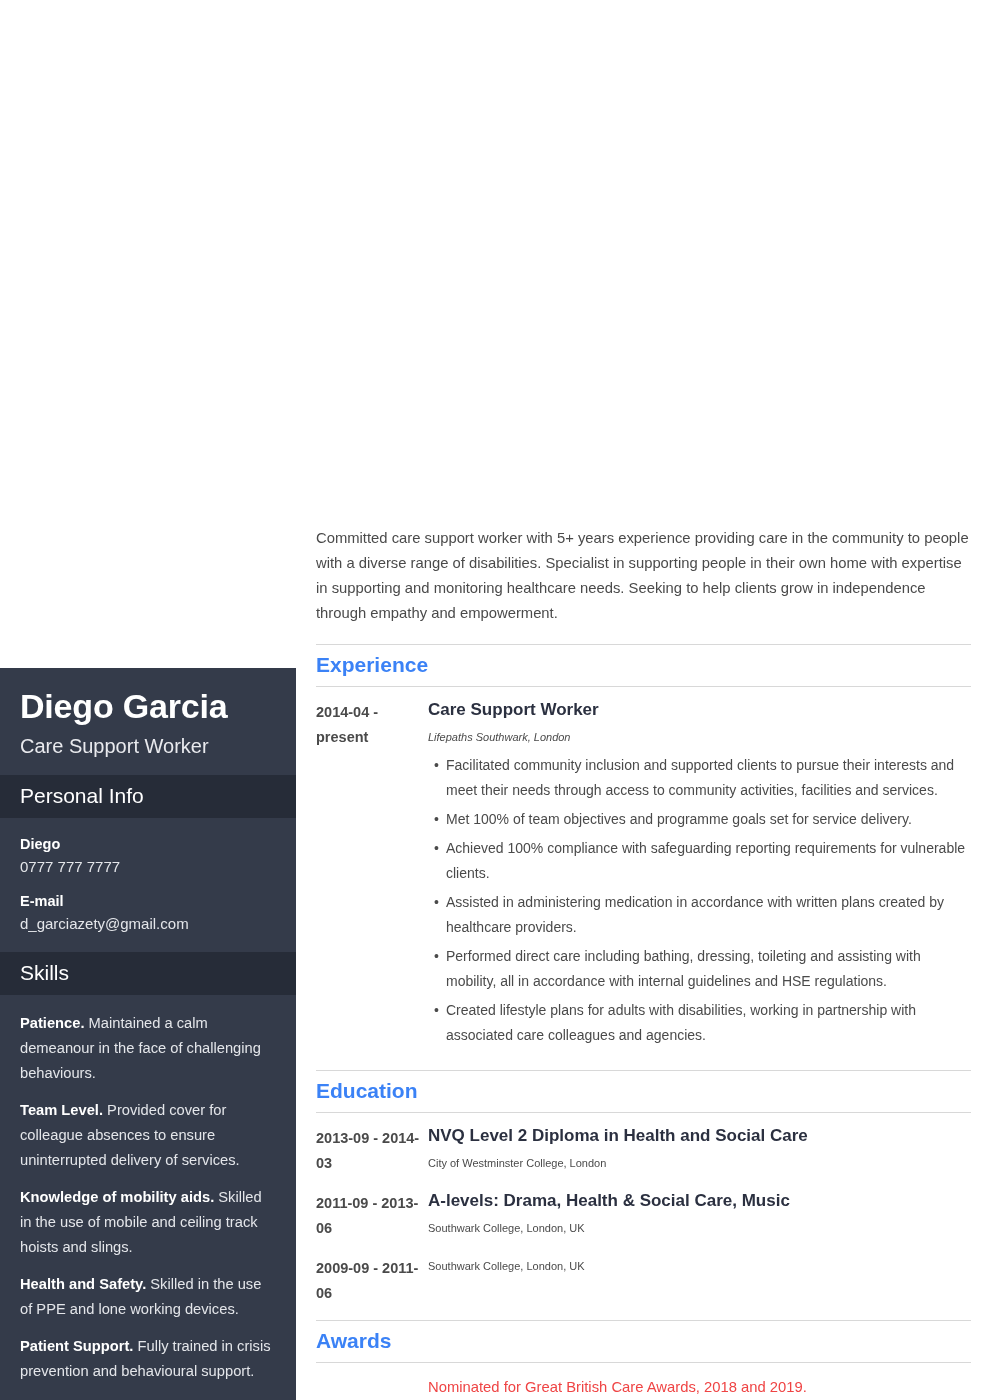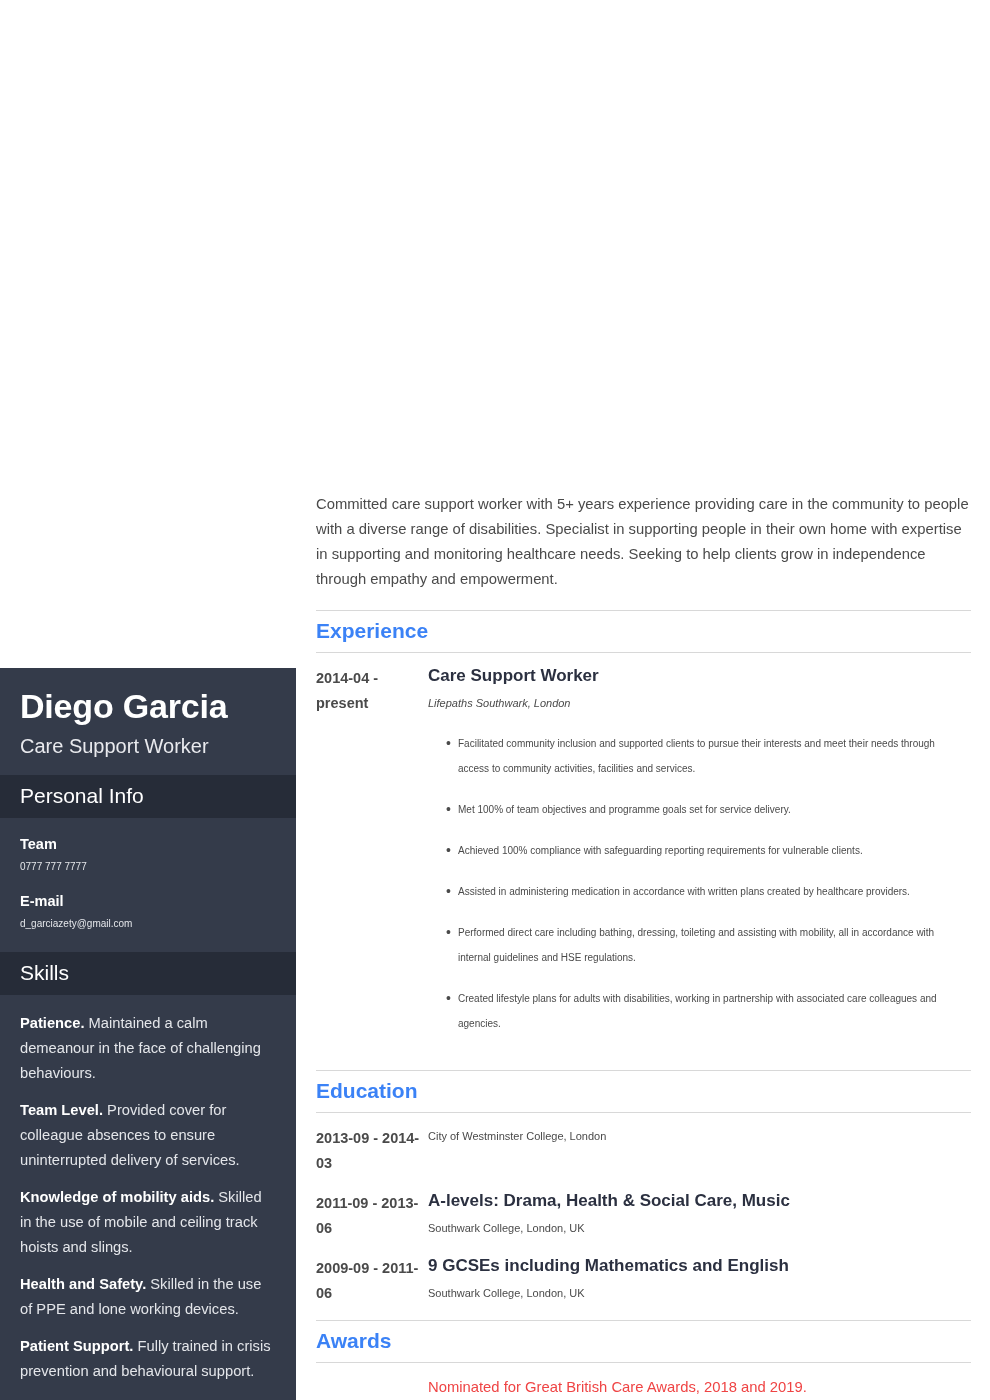--- a/index.html
+++ b/index.html
@@ -66,21 +66,21 @@
     margin-bottom: 14px;
   }
   .contact-label {
     font-size: 14.5px;
     line-height: 20px;
     font-weight: bold;
     color: #ffffff;
     margin-bottom: 2px;
   }
   .contact-value {
-    font-size: 10px;
+    font-size: 15px;
     line-height: 21px;
     color: #e4e6ea;
     word-break: break-word;
   }
   .skill-item {
     font-size: 14.7px;
     line-height: 25px;
     color: #e4e6ea;
     margin-bottom: 12px;
   }
@@ -155,24 +155,24 @@
     font-style: italic;
   }
   .bullets {
     list-style: none;
     margin: 2px 0 0 0;
     padding: 0;
   }
   .bullets li {
     position: relative;
     padding-left: 14px;
-    font-size: 10px;
-    line-height: 25px;
-    color: #4a4a4a;
-    margin: 16px;
+    font-size: 14px;
+    line-height: 25px;
+    color: #4a4a4a;
+    margin: 4px;
   }
   .bullets li::before {
     content: "\2022";
     position: absolute;
     left: 2px;
     top: 0;
     color: #4a4a4a;
     font-size: 14px;
   }
   .edu-entry { margin-bottom: 13px; }
@@ -194,21 +194,21 @@
   <aside class="sidebar">
 
     <div class="name-block">
       <h1 class="full-name">Diego Garcia</h1>
       <div class="job-title">Care Support Worker</div>
     </div>
 
     <div class="side-heading">Personal Info</div>
     <div class="side-body">
       <div class="contact-item">
-        <div class="contact-label">Team</div>
+        <div class="contact-label">Diego</div>
         <div class="contact-value">0777 777 7777</div>
       </div>
       <div class="contact-item">
         <div class="contact-label">E-mail</div>
         <div class="contact-value">d_garciazety@gmail.com</div>
       </div>
     </div>
 
     <div class="side-heading">Skills</div>
     <div class="side-body">
@@ -260,34 +260,34 @@
         </div>
       </div>
     </section>
 
     <section class="section" style="margin-top:18px;">
       <h2 class="section-title">Education</h2>
       <div class="entries">
         <div class="entry edu-entry">
           <div class="entry-date">2013-09 - 2014-03</div>
           <div class="entry-body">
+            <h3 class="entry-title">NVQ Level 2 Diploma in Health and Social Care</h3>
             <p class="entry-sub">City of Westminster College, London</p>
           </div>
         </div>
         <div class="entry edu-entry">
           <div class="entry-date">2011-09 - 2013-06</div>
           <div class="entry-body">
             <h3 class="entry-title">A-levels: Drama, Health &amp; Social Care, Music</h3>
             <p class="entry-sub">Southwark College, London, UK</p>
           </div>
         </div>
         <div class="entry edu-entry">
           <div class="entry-date">2009-09 - 2011-06</div>
           <div class="entry-body">
-            <h3 class="entry-title">9 GCSEs including Mathematics and English</h3>
             <p class="entry-sub">Southwark College, London, UK</p>
           </div>
         </div>
       </div>
     </section>
 
     <section class="section" style="margin-top:14px;">
       <h2 class="section-title">Awards</h2>
       <div class="awards-body">
         <div class="award-line">Nominated for Great British Care Awards, 2018 and 2019.</div>

